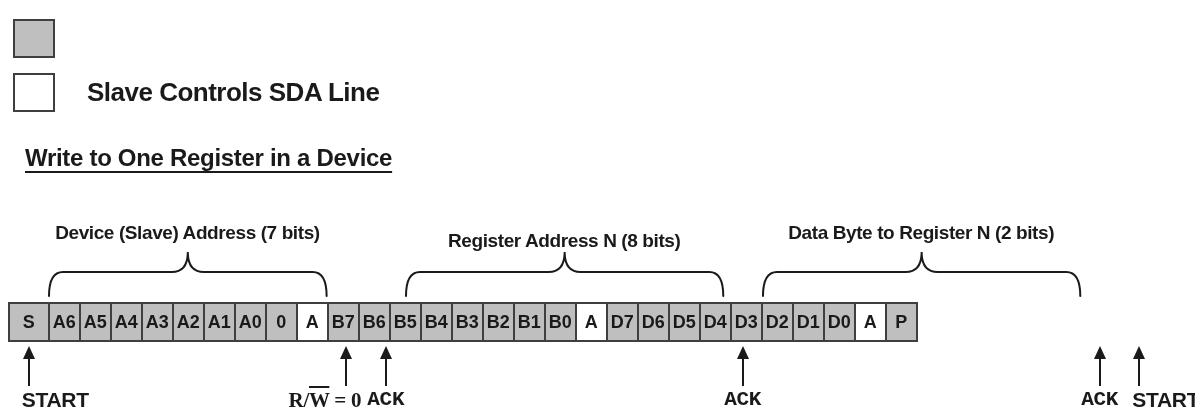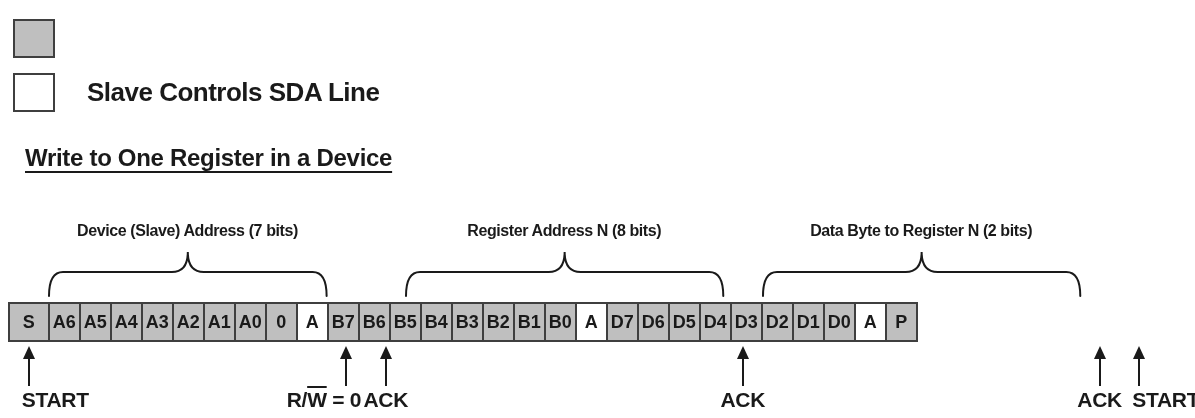--- a/index.html
+++ b/index.html
@@ -28,21 +28,21 @@
   
   .title{
     position:absolute;left:25px;top:144px;margin:0;
     font-size:24px;font-weight:bold;letter-spacing:-0.3px;white-space:nowrap;
     text-decoration:underline;text-decoration-thickness:2px;text-underline-offset:5px;
   }
 
   
   .group-label{
     position:absolute;top:222px;transform:translateX(-50%);
-    font-size:16px;font-weight:bold;letter-spacing:-0.4px;white-space:nowrap;
+    font-size:19px;font-weight:bold;letter-spacing:-0.4px;white-space:nowrap;
   }
   .brace{position:absolute;top:250px;overflow:visible;}
   .brace path{fill:none;stroke:var(--text);stroke-width:2;stroke-linecap:round;}
 
   
   .cells{position:absolute;left:8px;top:302px;display:flex;}
   .cell{
     width:31px;height:40px;border:2px solid var(--border);border-left:none;
     display:flex;align-items:center;justify-content:center;
     font-size:18px;font-weight:bold;color:var(--text);
@@ -50,23 +50,23 @@
   .cell:first-child{border-left:2px solid var(--border);width:41.66px;}
   .cell.master{background:var(--master-fill);}
   .cell.slave{background:var(--slave-fill);}
 
   
   .marker{position:absolute;top:346px;width:0;}
   .arrow{position:absolute;left:0;transform:translateX(-50%);display:flex;flex-direction:column;align-items:center;}
   .arrow-head{width:0;height:0;border-left:6px solid transparent;border-right:6px solid transparent;border-bottom:13px solid var(--text);}
   .arrow-line{width:2px;height:27px;background:var(--text);}
   .marker-label{position:absolute;top:42px;white-space:nowrap;font-size:21px;font-weight:bold;letter-spacing:-0.3px;}
-  .align-center .marker-label{left:0;transform:translateX(-50%);}
+  .align-center .marker-label{left:0;transform:translateX(-50%);font-family:Liberation Mono, monospace;}
   .align-left .marker-label{left:-7px;text-align:center;}
-  .align-right .marker-label{left:15px;transform:translateX(-100%);}
+  .align-right .marker-label{left:15px;transform:translateX(-100%);font-family:Liberation Serif, serif;}
   .overline{text-decoration:overline;text-decoration-thickness:2px;}
 </style>
 </head>
 <body>
 
 <div class="page">
 
   <div class="legend">
     <div class="legend-row r0">
       <span class="swatch swatch-master"></span>
@@ -112,21 +112,21 @@
         <div class="cell master">P</div>
       </div>
 
   <svg width="279.62" height="48" class="brace" style="left: 47.66px;">
         <path d="M 1 46 Q 1 22 15 22 L 123.81 22 Q 139.81 22 139.81 2 Q 139.81 22 155.81 22 L 264.62 22 Q 278.62 22 278.62 46"></path>
       </svg>
       <div class="group-label" style="left: 187.47px;">Device (Slave) Address (7 bits)</div>
       <svg width="319.28" height="48" class="brace" style="left: 404.6px;">
         <path d="M 1 46 Q 1 22 15 22 L 143.64 22 Q 159.64 22 159.64 2 Q 159.64 22 175.64 22 L 304.28 22 Q 318.28 22 318.28 46"></path>
       </svg>
-      <div class="group-label" style="left: 564.24px;">Register Address N (8 bits)</div>
+      <div class="group-label" style="left: 564.24px; margin-top: 8px;">Register Address N (8 bits)</div>
       <svg width="319.28" height="48" class="brace" style="left: 761.54px;">
         <path d="M 1 46 Q 1 22 15 22 L 143.64 22 Q 159.64 22 159.64 2 Q 159.64 22 175.64 22 L 304.28 22 Q 318.28 22 318.28 46"></path>
       </svg>
       <div class="group-label" style="left: 921.18px;">Data Byte to Register N (2 bits)</div>
       <div class="marker align-left" style="left: 28.83px;">
         <div class="arrow">
           <div class="arrow-head"></div>
           <div class="arrow-line"></div>
         </div>
         <div class="marker-label"><span>START</span></div>

